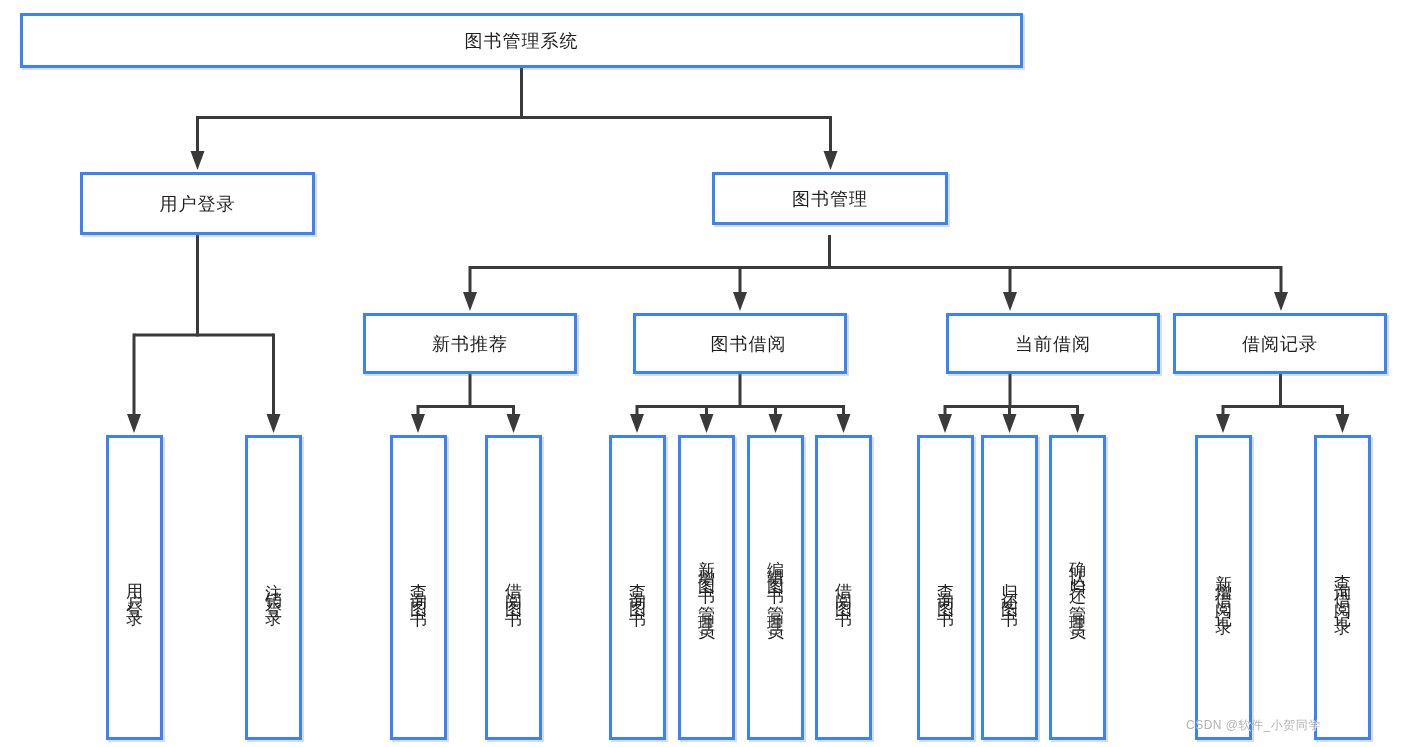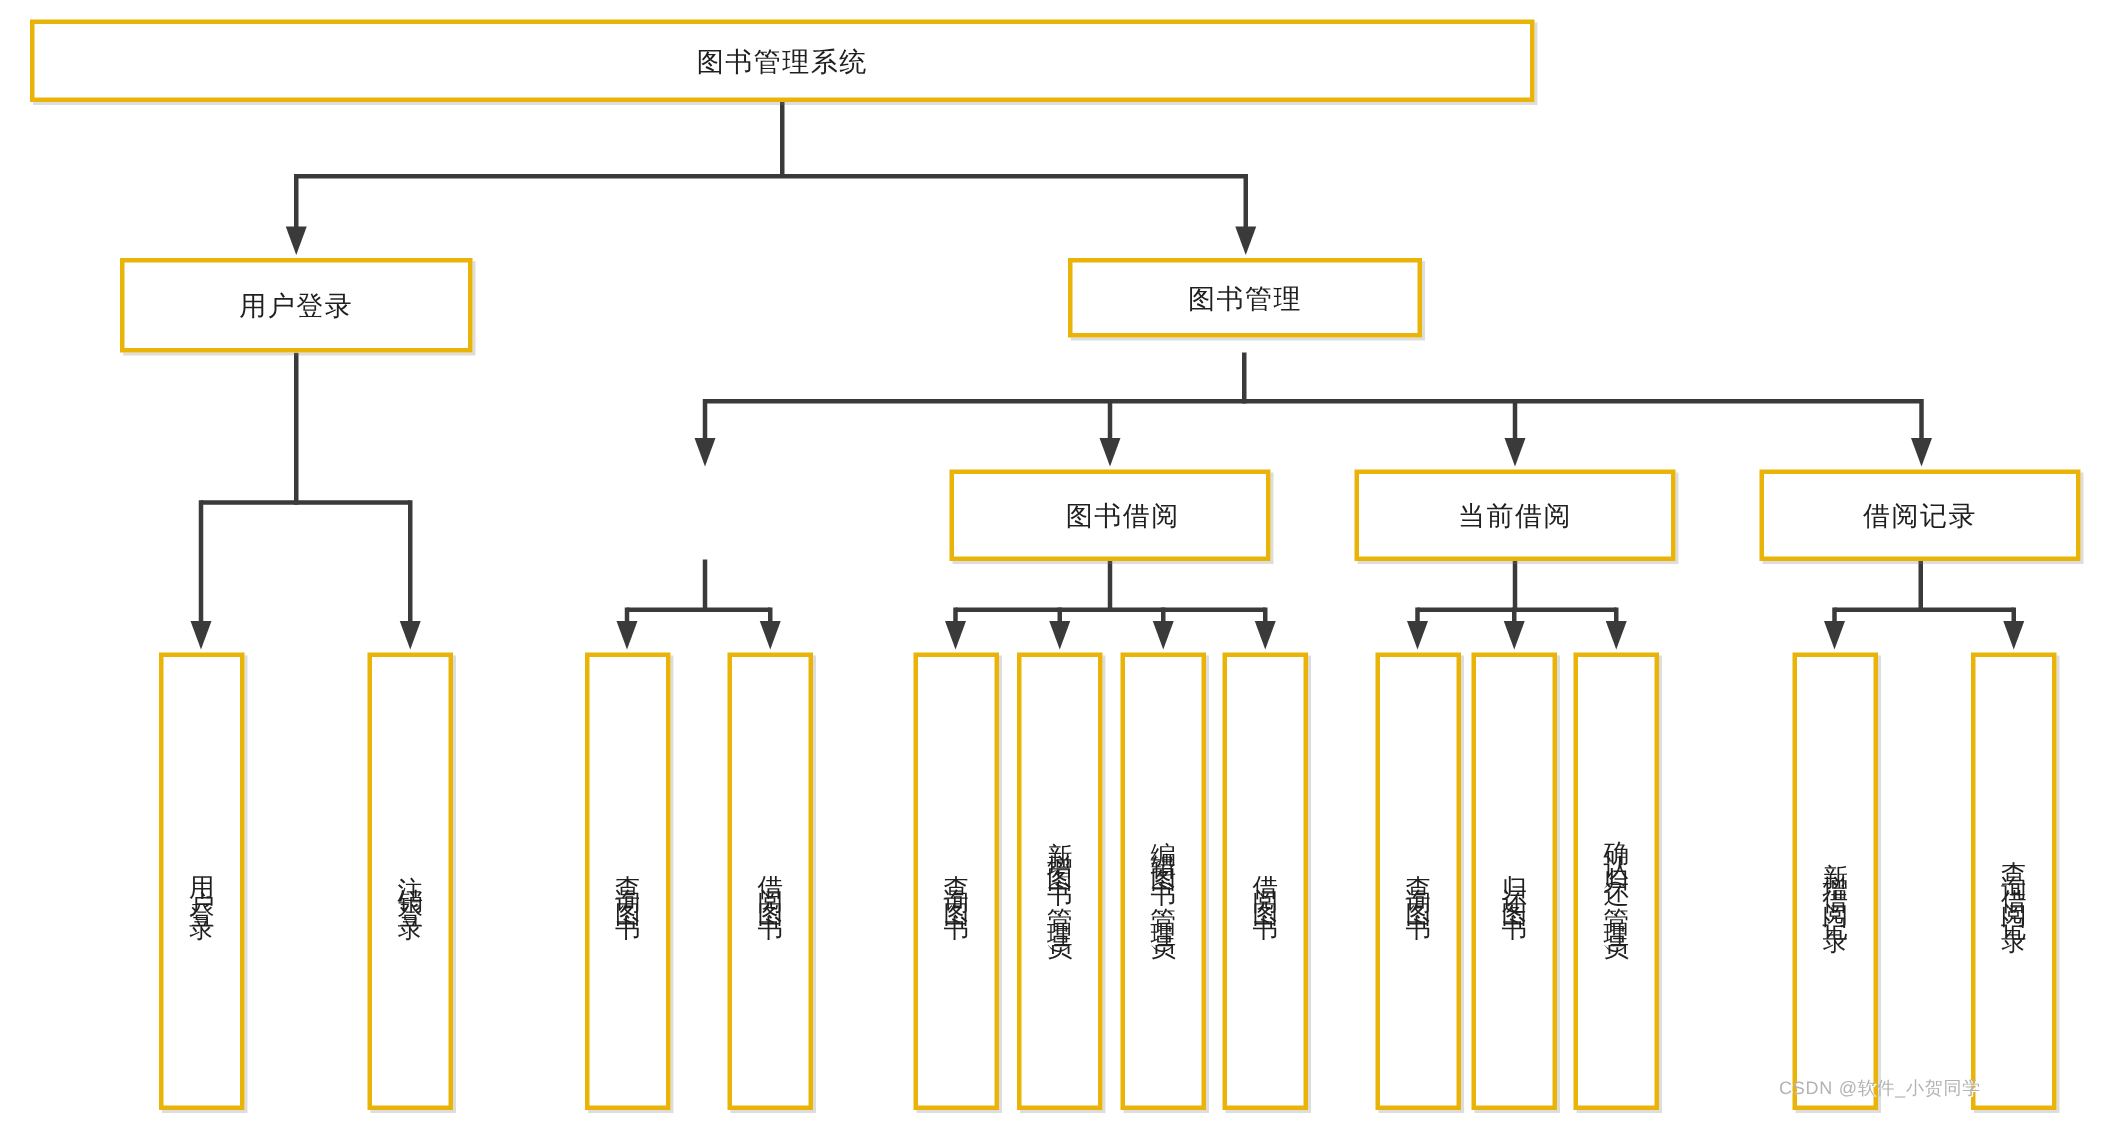--- a/index.html
+++ b/index.html
@@ -17,21 +17,21 @@
   .connectors {
     position: absolute;
     left: 0; top: 0;
     width: 1405px;
     height: 747px;
   }
   .node {
     position: absolute;
     box-sizing: border-box;
     background: #ffffff;
-    border: 3px solid #eab308;
+    border: 3px solid #3b82f6;
     box-shadow: 2px 2px 0 rgba(120,120,120,0.25);
     display: flex;
     align-items: center;
     justify-content: center;
     color: #1f1f1f;
   }
   .node.h-label {
     font-size: 18px;
     letter-spacing: 1px;
   }
@@ -146,24 +146,27 @@
     <span>图书管理系统</span>
   </div>
 
   <div class="node h-label" style="left:80px; top:172px; width:235px; height:63px;">
     <span>用户登录</span>
   </div>
   <div class="node h-label" style="left:712px; top:172px; width:236px; height:53px;">
     <span>图书管理</span>
   </div>
 
+  <div class="node h-label" style="left:363px; top:313px; width:214px; height:61px;">
+    <span>新书推荐</span>
+  </div>
   <div class="node h-label" style="left:633px; top:313px; width:214px; height:61px;padding-left:17px;">
     <span>图书借阅</span>
   </div>
-  <div class="node h-label" style="left:903px; top:313px; width:214px; height:61px;">
+  <div class="node h-label" style="left:946px; top:313px; width:214px; height:61px;">
     <span>当前借阅</span>
   </div>
   <div class="node h-label" style="left:1173px; top:313px; width:214px; height:61px;">
     <span>借阅记录</span>
   </div>
 
   <div class="node leaf" style="left:106px;">
     <span class="vtext">用户登录</span>
   </div>
   <div class="node leaf" style="left:245px;">

